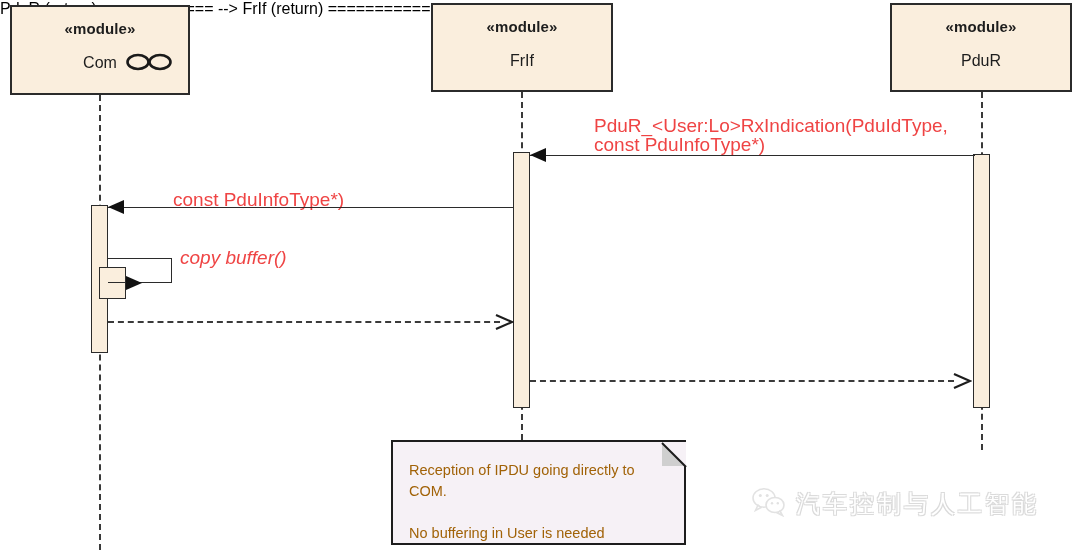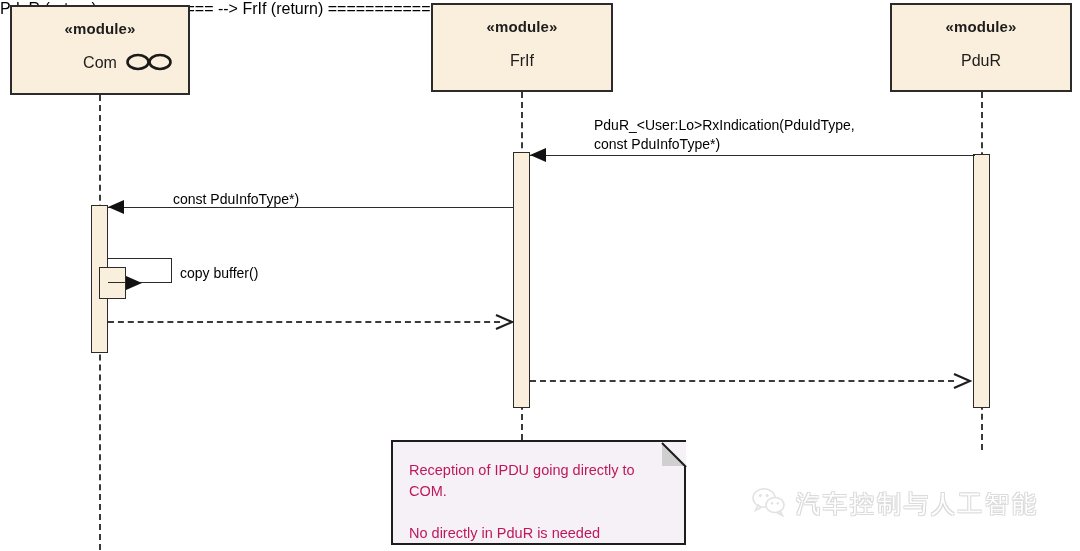--- a/index.html
+++ b/index.html
@@ -86,22 +86,22 @@
     border-bottom: 7px solid transparent;
     border-left: 16px solid #111111;
   }
   .arrowhead-open-right {
     position: absolute;
     width: 16px;
     height: 16px;
   }
   .msg-label {
     position: absolute;
-    font-size: 14px;
-    color: #000000;
+    font-size: 19px;
+    color: #ef4444;
     line-height: 19px;
     white-space: pre;
   }
   
   .self-loop {
     position: absolute;
     box-sizing: border-box;
     border: 1.6px solid #2b2b2b;
     border-left: none;
     background: transparent;
@@ -124,21 +124,21 @@
   .note-fold-edge {
     position: absolute;
     width: 34px;
     height: 0;
     border-top: 2px solid #1d1d1d;
     transform-origin: left center;
     transform: rotate(45deg);
   }
   .note-text {
     font-size: 14.5px;
-    color: #be185d;
+    color: #a16207;
     line-height: 21px;
     white-space: pre-wrap;
   }
   .note-text.second {
     margin-top: 21px;
   }
   
   .watermark {
     position: absolute;
     display: flex;
@@ -211,42 +211,42 @@
   <div class="arrowhead-solid-left" style="left:530px; top:148px;"></div>
 
   
   <div class="msg-label" style="left:173px; top:190px;">const PduInfoType*)</div>
   <div class="msg-line" style="left:108px; top:207px; width:406px;"></div>
   <div class="arrowhead-solid-left" style="left:108px; top:200px;"></div>
 
   
   <div class="self-loop" style="left:108px; top:258px; width:64px; height:25px;"></div>
   <div class="arrowhead-solid-right" style="left:126px; top:276px;"></div>
-  <div class="msg-label" style="left:180px; top:264px;">copy buffer()</div>
+  <div class="msg-label" style="left:180px; top:248px;font-style:italic;">copy buffer()</div>
 
    PduR (return) ============ --&gt;
   <div class="msg-line dashed" style="left:108px; top:321px; width:392px;"></div>
   <span class="arrowhead-open-right" style="left:494px; top:313px;">
     <svg width="20" height="18" viewBox="0 0 20 18">
       <polyline points="2,2 18,9 2,16" fill="none" stroke="#1d1d1d" stroke-width="2.2"></polyline>
     </svg>
   </span>
 
    FrIf (return) ============ --&gt;
   <div class="msg-line dashed" style="left:530px; top:380px; width:424px;"></div>
   <span class="arrowhead-open-right" style="left:952px; top:372px;">
     <svg width="20" height="18" viewBox="0 0 20 18">
       <polyline points="2,2 18,9 2,16" fill="none" stroke="#1d1d1d" stroke-width="2.2"></polyline>
     </svg>
   </span>
 
   
   <div class="note" style="left:391px; top:440px; width:295px; height:105px;">
     <div class="note-text">Reception of IPDU going directly to COM.</div>
-    <div class="note-text second">No directly in PduR is needed</div>
+    <div class="note-text second">No buffering in User is needed</div>
   </div>
   <div class="note-fold" style="left:662px; top:442px;"></div>
   <div class="note-fold-edge" style="left:662px; top:442px;"></div>
 
   
   <div class="watermark" style="left:752px; top:487px;text-align:center;">
     <span>
       <svg width="34" height="30" viewBox="0 0 34 30">
         <ellipse cx="12" cy="11" rx="11" ry="9.2" fill="none" stroke="#e0e0e0" stroke-width="1.6"></ellipse>
         <path d="M6 18 L3.5 23.5 L9 20.5 Z" fill="none" stroke="#e0e0e0" stroke-width="1.6"></path>

